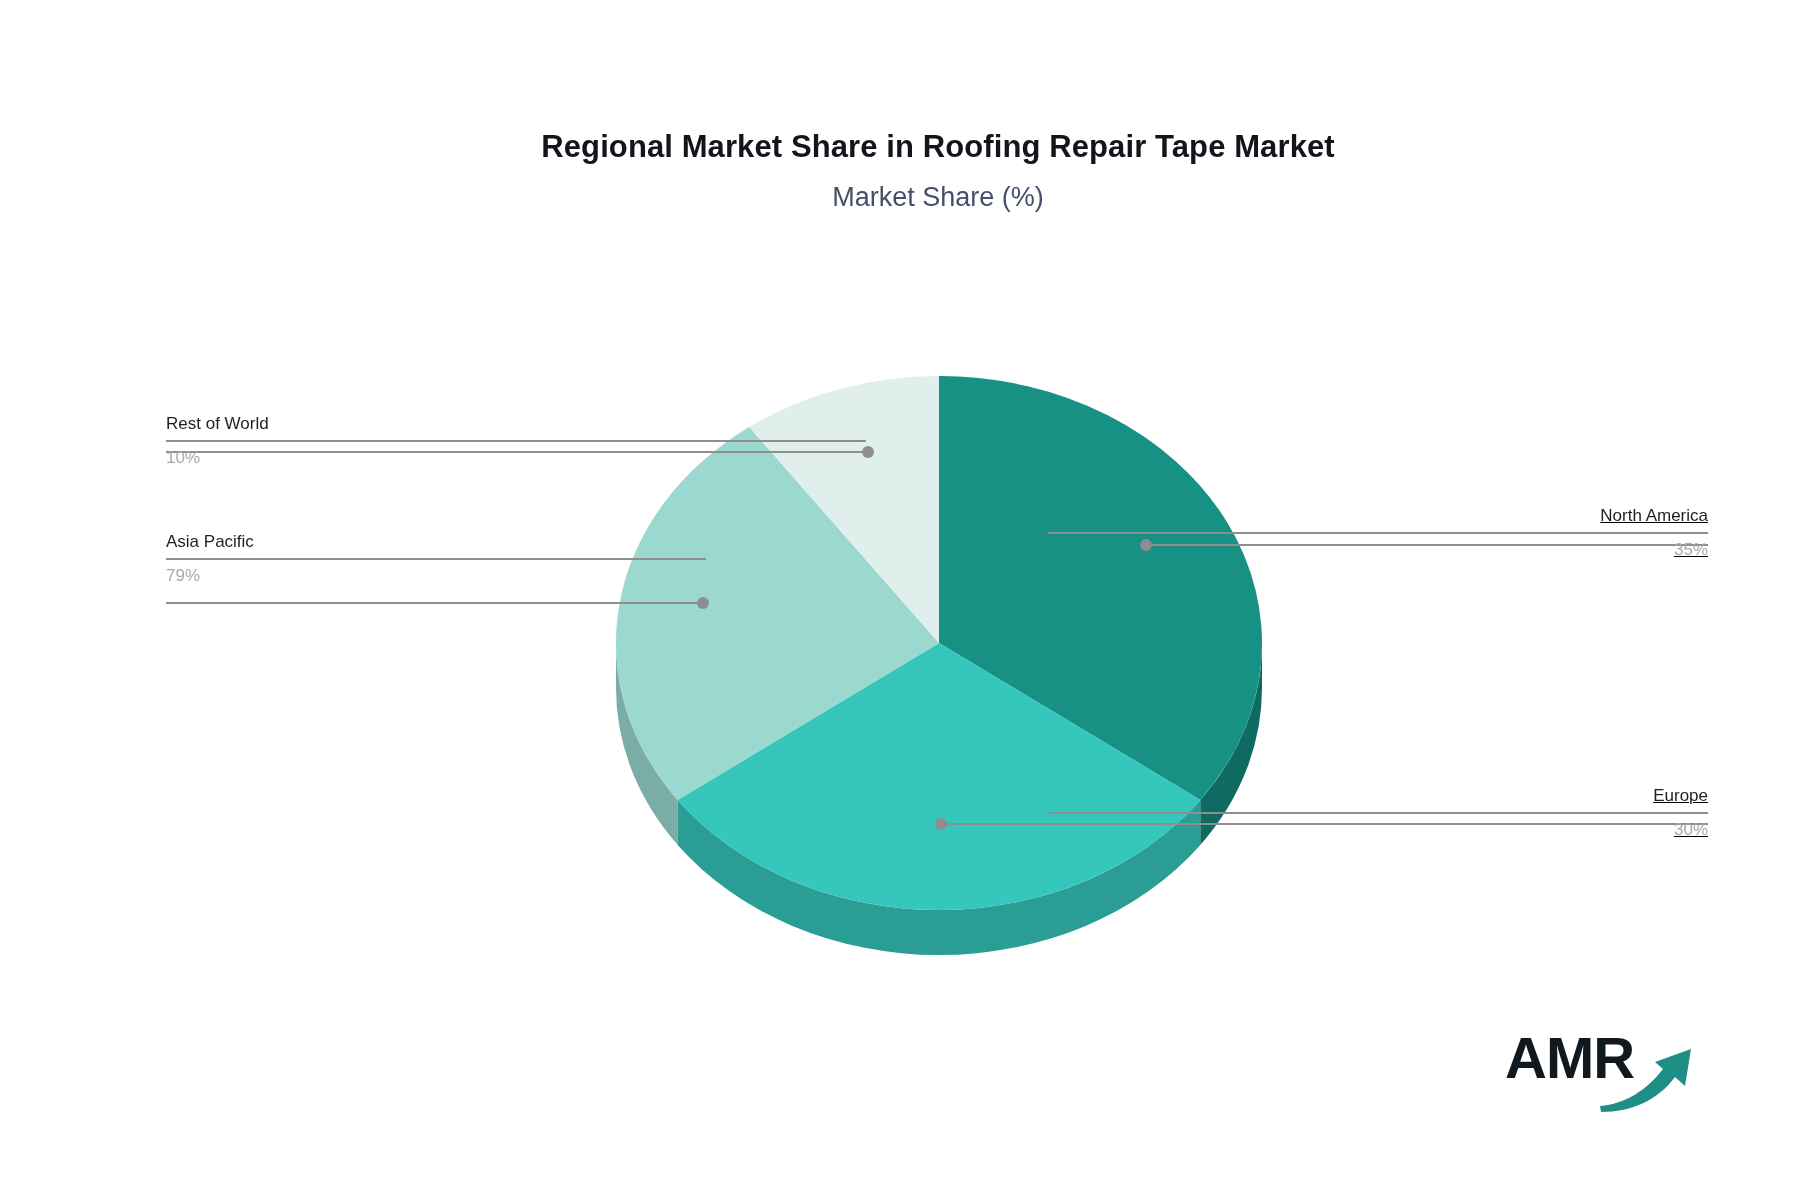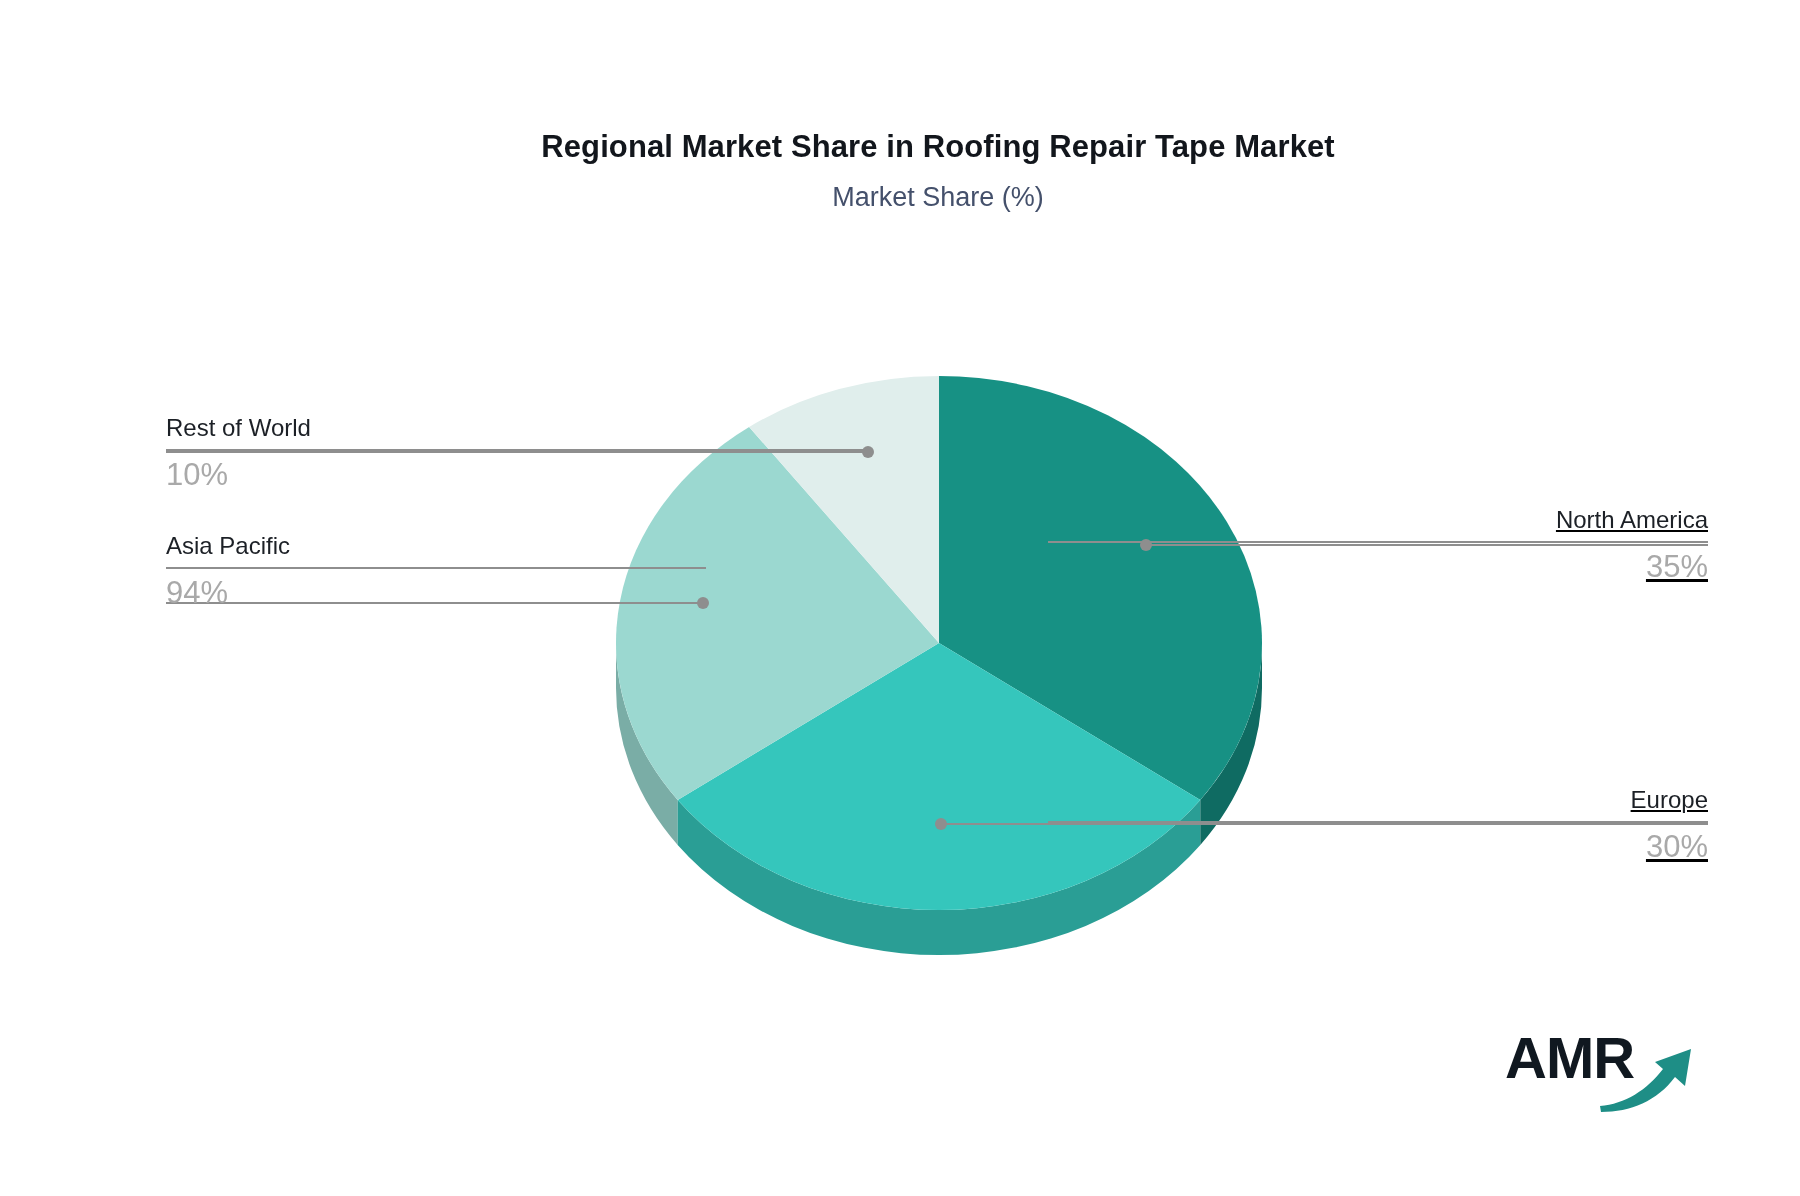--- a/index.html
+++ b/index.html
@@ -54,33 +54,33 @@
     width: 1800px;
     height: 1196px;
   }
 
   
   .callout {
     position: absolute;
     width: 380px;
   }
   .callout .cname {
-    font-size: 24px;
+    font-size: 17px;
     color: #1c2026;
     line-height: 1.25;
     white-space: nowrap;
   }
   .callout .crule {
     height: 2px;
     background: #8e8e8e;
     margin: 6px 0 5px 0;
     width: 100%;
   }
   .callout .cval {
-    font-size: 31px;
+    font-size: 17px;
     color: #a9a9a9;
     line-height: 1.25;
   }
   .callout.left { text-align: left; }
   .callout.right { text-align: right; text-decoration: underline; }
 
   #callout-rest-of-world { left: 128px; top: 413px; width: 700px; }
   #callout-rest-of-world .crule { width: 700px; }
   #callout-asia-pacific  { left: 128px; top: 531px; width: 540px; }
   #callout-asia-pacific .crule { width: 540px; }
@@ -149,21 +149,21 @@
 
   <div class="callout left" id="callout-rest-of-world">
     <div class="cname">Rest of World</div>
     <div class="crule"></div>
     <div class="cval">10%</div>
   </div>
 
   <div class="callout left" id="callout-asia-pacific">
     <div class="cname">Asia Pacific</div>
     <div class="crule"></div>
-    <div class="cval">94%</div>
+    <div class="cval">79%</div>
   </div>
 
   <div class="callout right" id="callout-north-america">
     <div class="cname">North America</div>
     <div class="crule"></div>
     <div class="cval">35%</div>
   </div>
 
   <div class="callout right" id="callout-europe">
     <div class="cname">Europe</div>

